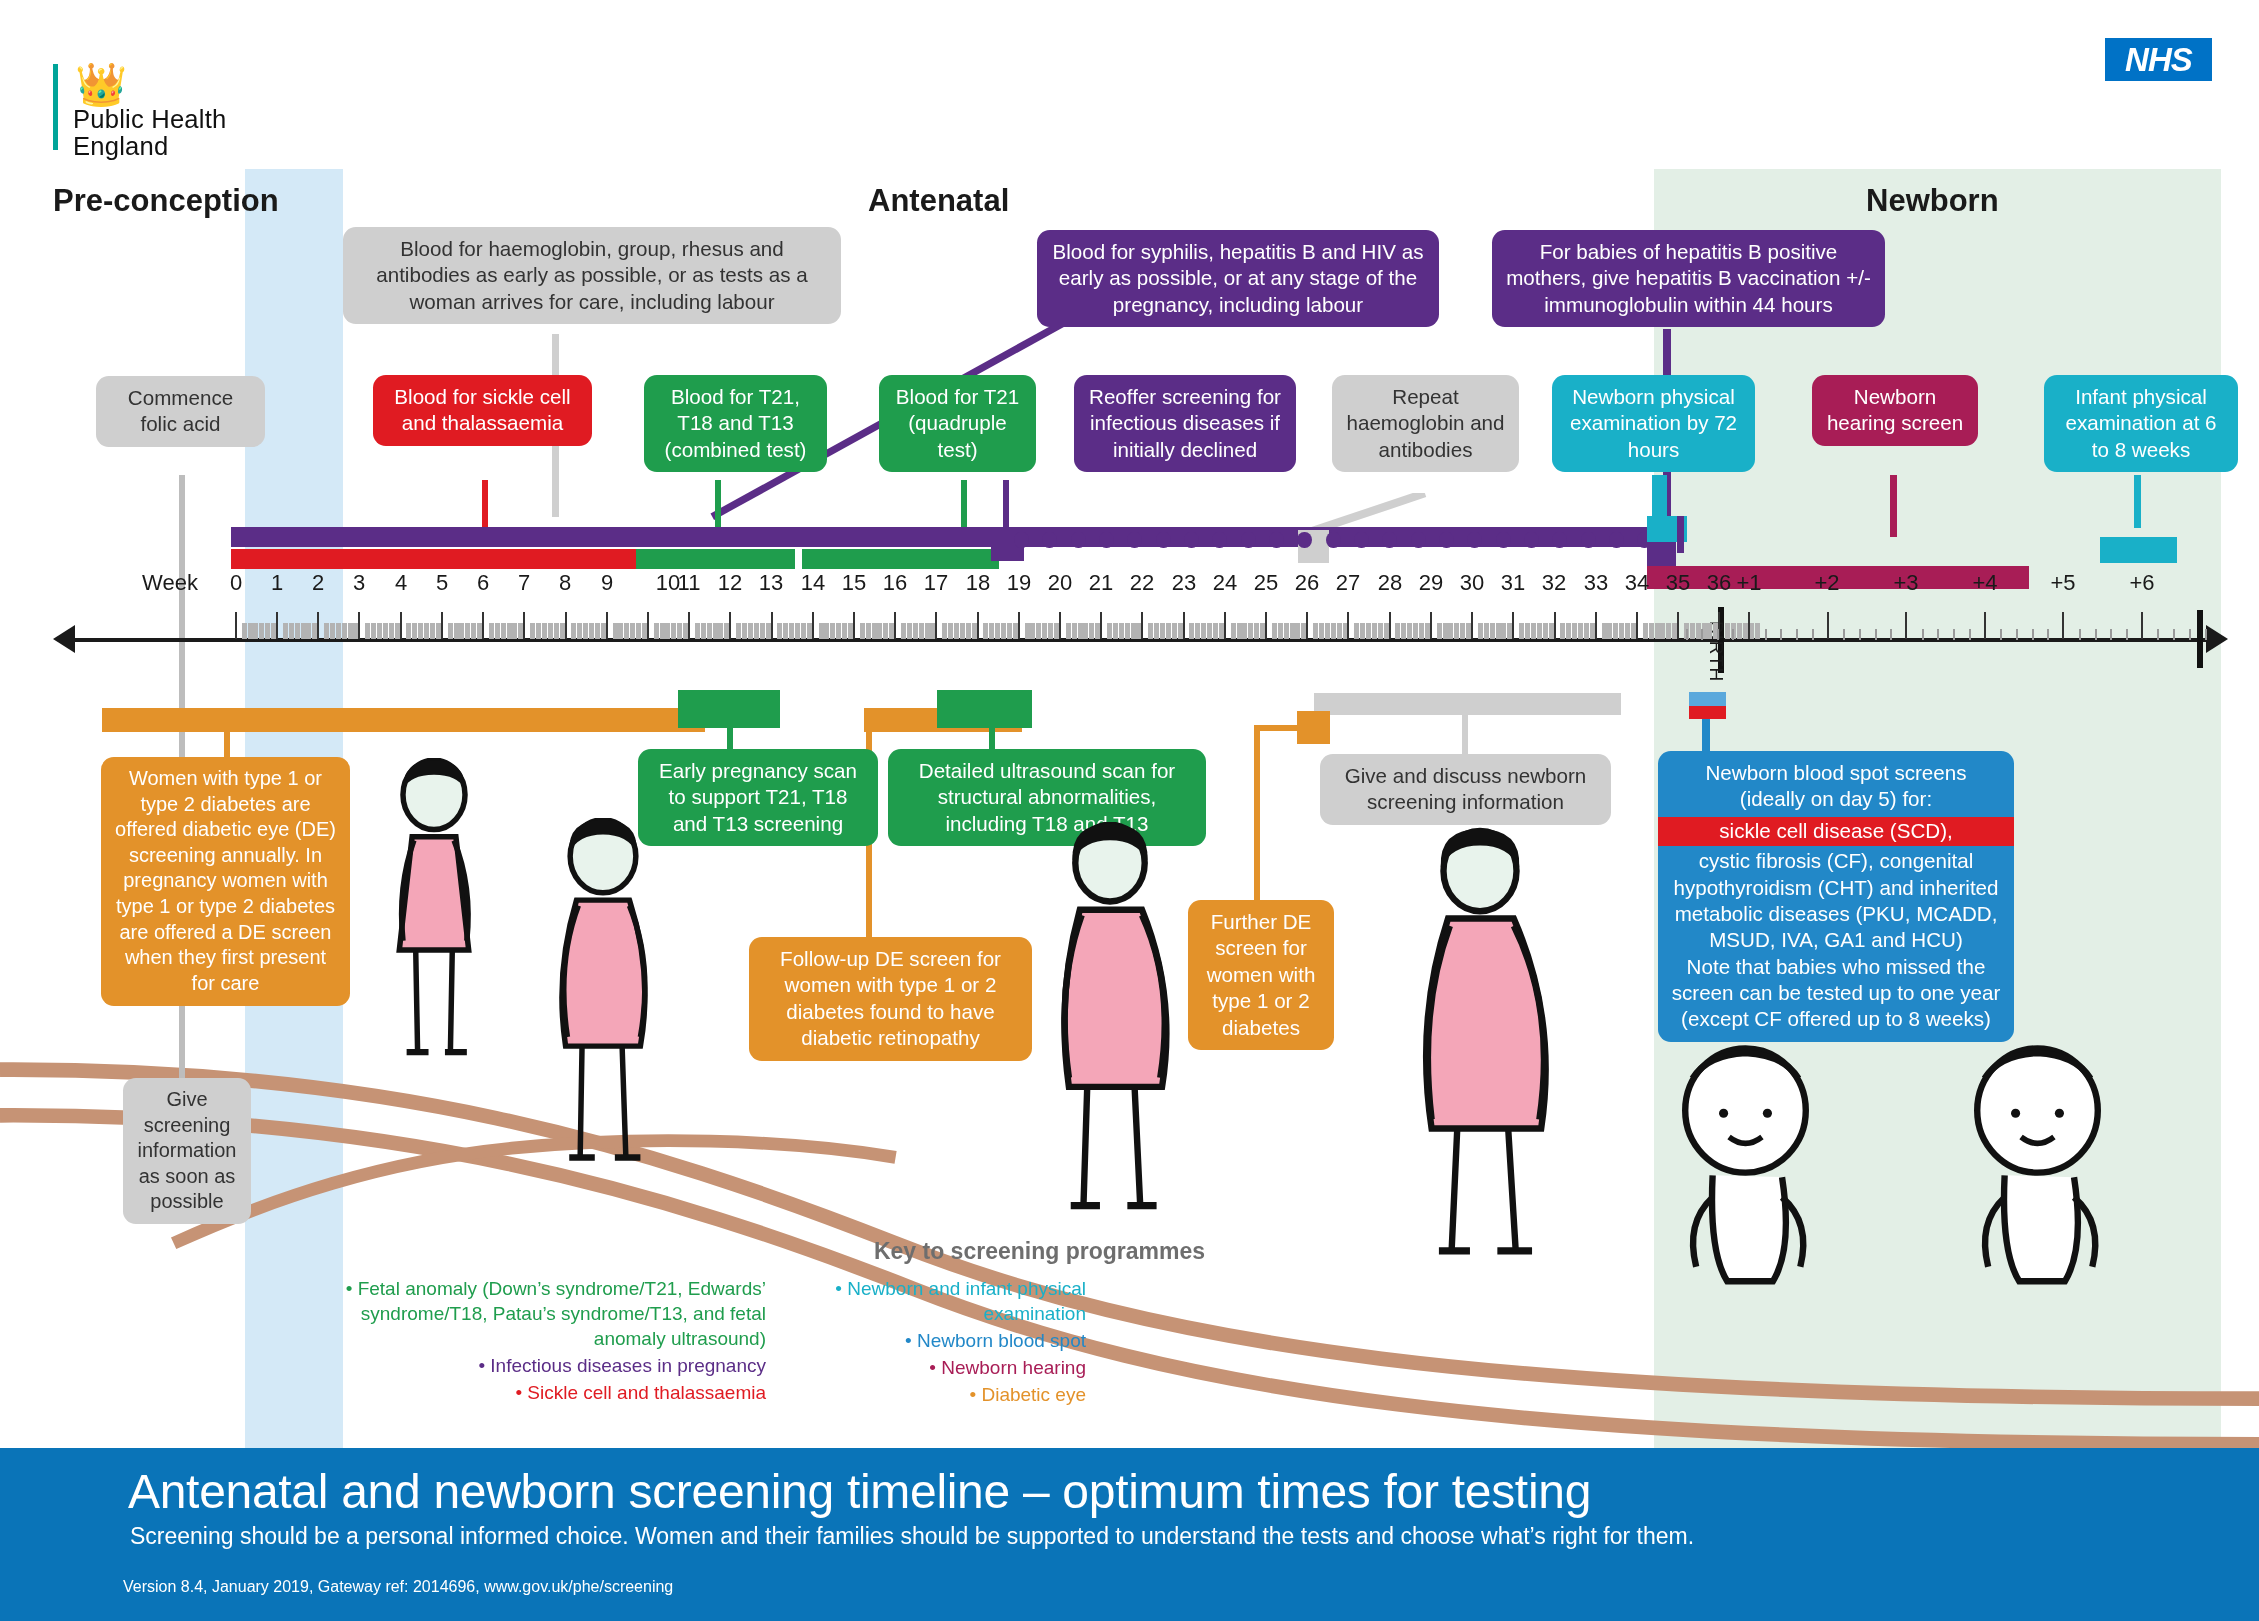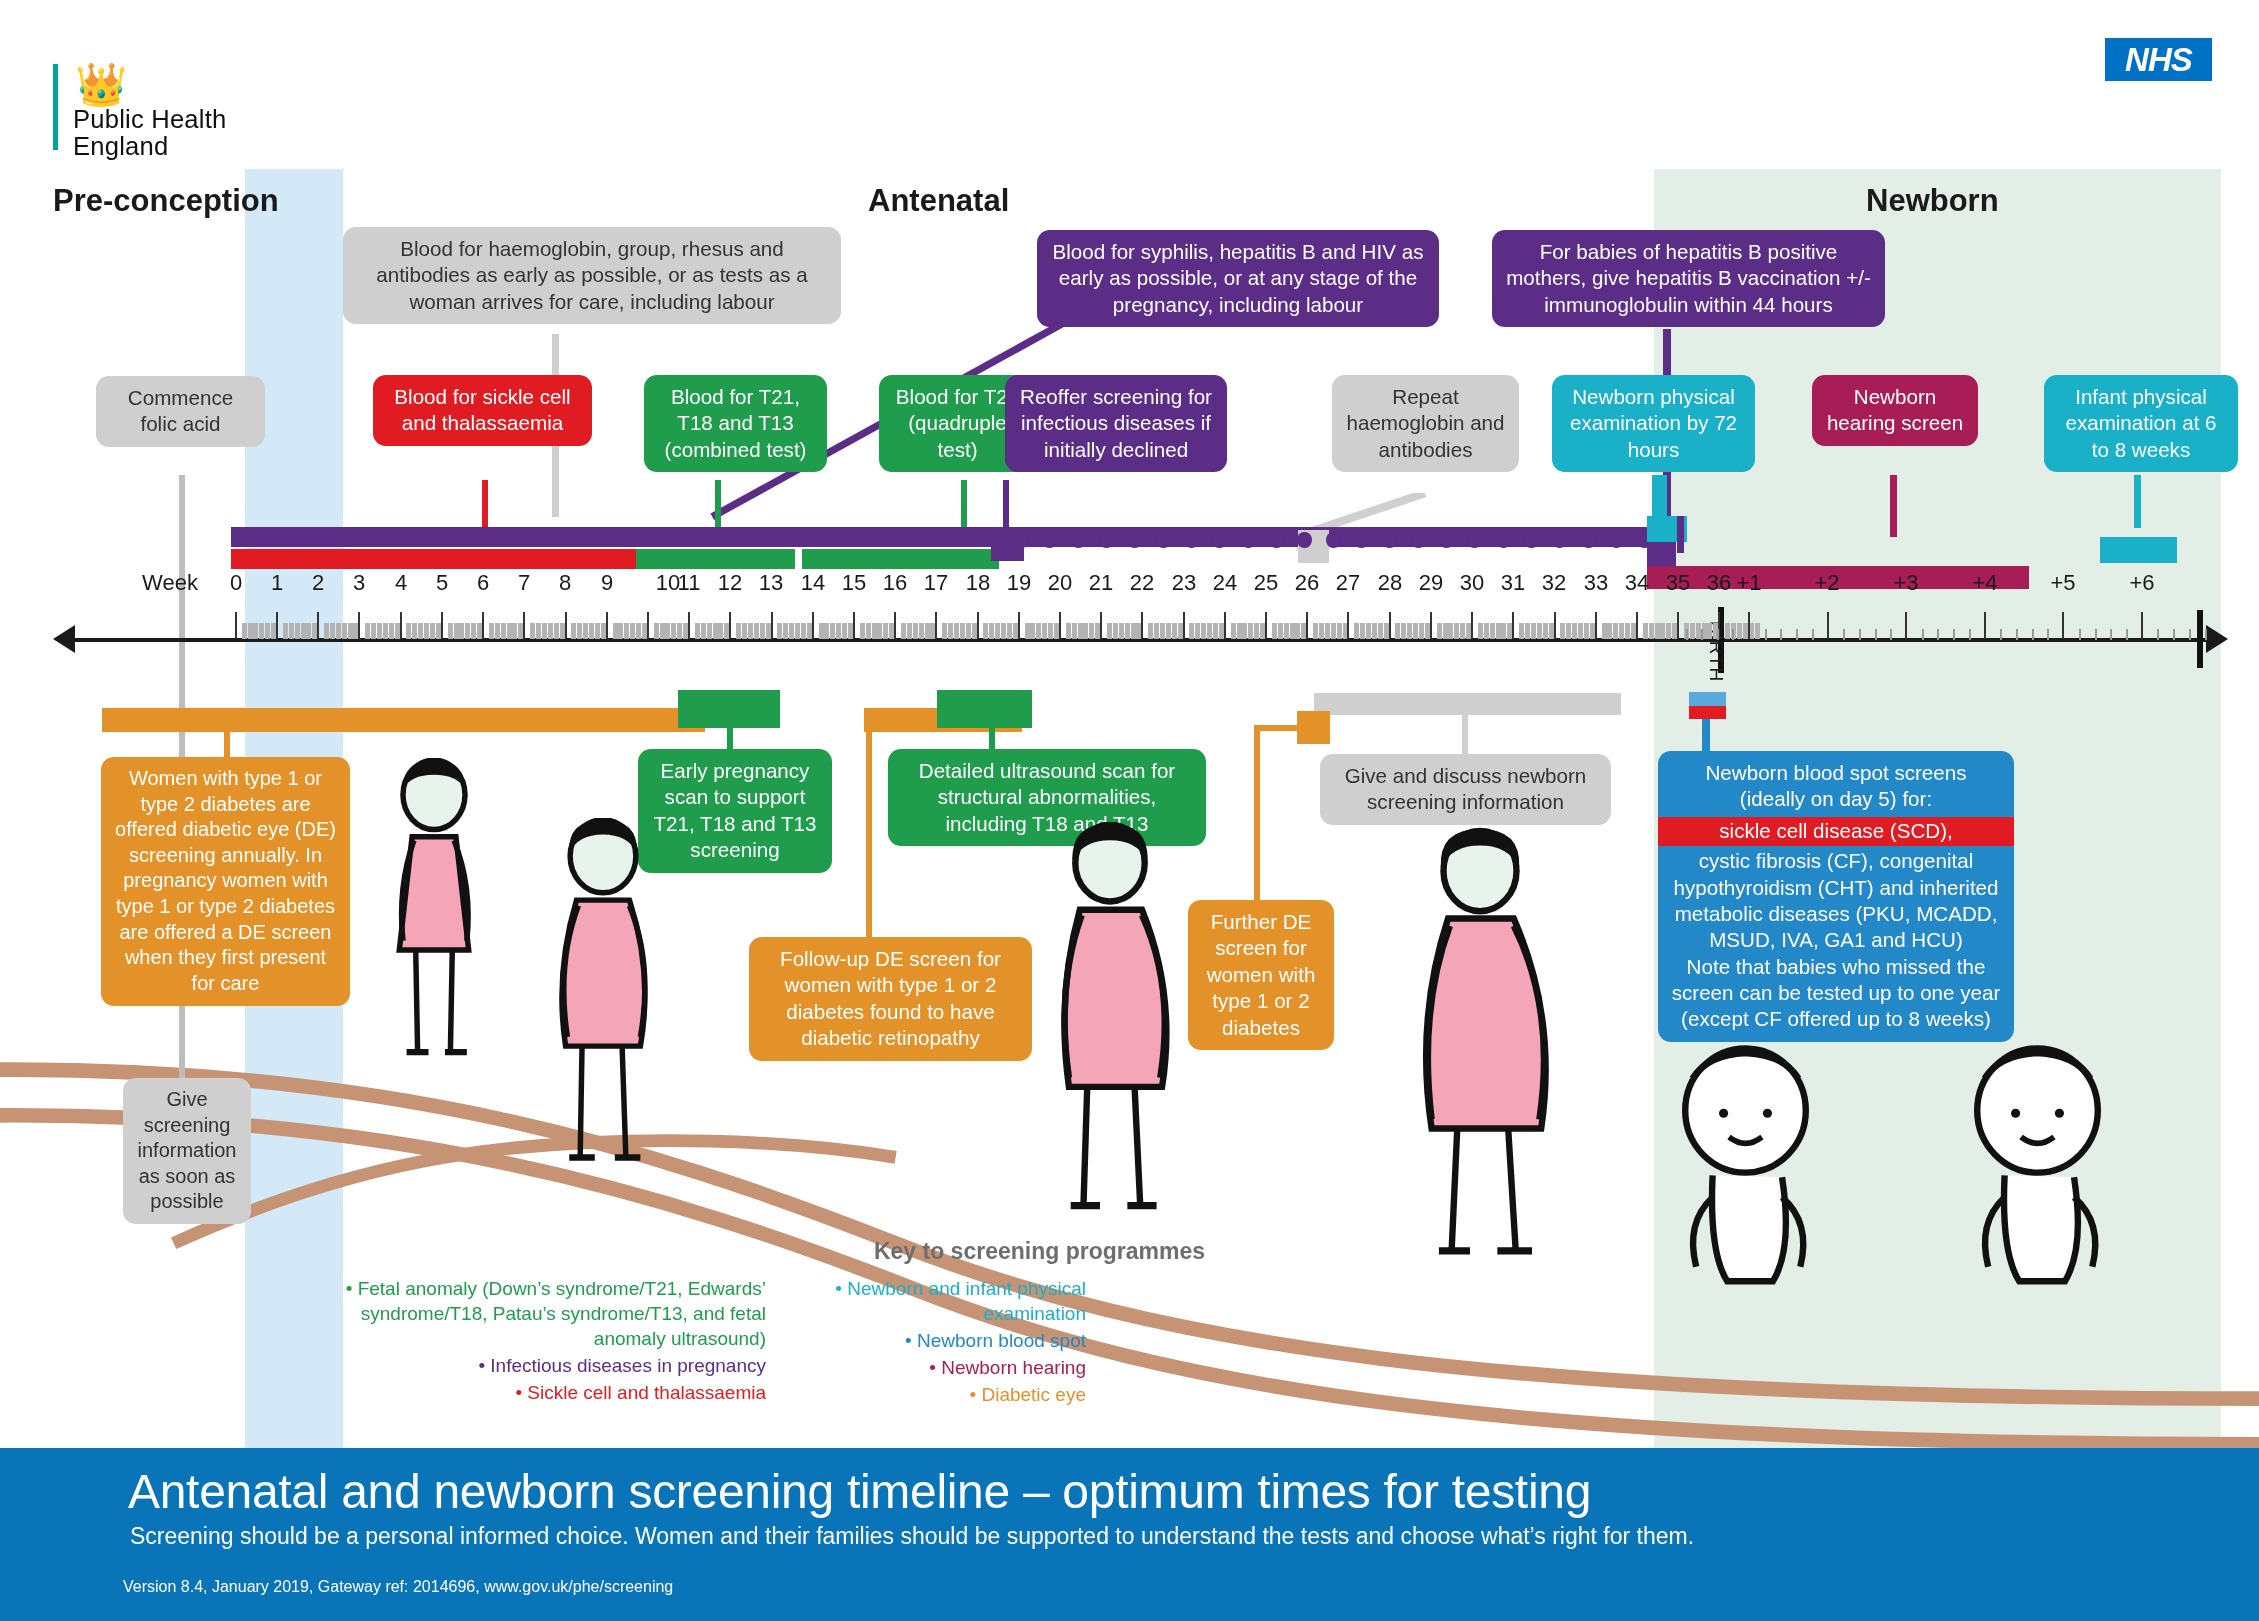--- a/index.html
+++ b/index.html
@@ -131,21 +131,21 @@
 <div class="abs conn" style="left:482px; top:480px; width:6.4px; height:55px; background:#e01b22;"></div>
 <div class="abs box red" style="left:373px; top:375px; width:219px;">Blood for sickle cell and thalassaemia</div>
 
 <div class="abs conn" style="left:715px; top:480px; width:6.4px; height:55px; background:#1f9d4d;"></div>
 <div class="abs box green" style="left:644px; top:375px; width:183px;">Blood for T21, T18 and T13 (combined test)</div>
 
 <div class="abs conn" style="left:961px; top:480px; width:6.4px; height:55px; background:#1f9d4d;"></div>
 <div class="abs box green" style="left:879px; top:375px; width:157px;">Blood for T21 (quadruple test)</div>
 
 <div class="abs conn" style="left:1003px; top:480px; width:6.4px; height:55px; background:#5b2d87;"></div>
-<div class="abs box purple" style="left:1005px; top:375px; width:222px;">Reoffer screening for infectious diseases if initially declined</div>
+<div class="abs box purple" style="left:1074px; top:375px; width:222px;">Reoffer screening for infectious diseases if initially declined</div>
 
 <svg class="abs" style="left:1302px; top:493px; width:132px; height:46px;" viewBox="0 0 145 50" width="132" height="46">
   <polyline points="135,0 10,42" fill="none" stroke="#cfcfcf" stroke-width="9"></polyline>
 </svg>
 <div class="abs box grey" style="left:1332px; top:375px; width:187px;">Repeat haemoglobin and antibodies</div>
 
 <div class="abs conn" style="left:1652px; top:475px; width:14.6px; height:57px; background:#19b0c8;"></div>
 <div class="abs box teal" style="left:1552px; top:375px; width:203px;">Newborn physical examination by 72 hours</div>
 
 <div class="abs conn" style="left:1890px; top:475px; width:7.3px; height:62px; background:#a81d56;"></div>
@@ -570,21 +570,21 @@
 <div class="abs" style="left:1254px; top:725px; width:49px; height:6.4px; background:#e3922a;"></div>
 <div class="abs" style="left:1254px; top:725px; width:6.4px; height:219px; background:#e3922a;"></div>
 
 <div class="abs" style="left:1689px; top:692px; width:37px; height:14.6px; background:#5aa8dc;"></div>
 <div class="abs" style="left:1689px; top:706px; width:37px; height:12.8px; background:#e01b22;"></div>
 <div class="abs" style="left:1702px; top:719px; width:8.2px; height:55px; background:#2288c8;"></div>
 
 <div class="abs box orange" style="left:101px; top:757px; width:249px; font-size:20px;">Women with type 1 or type 2 diabetes are offered diabetic eye (DE) screening annually. In pregnancy women with type 1 or type 2 diabetes are offered a DE screen when they first present for care</div>
 <div class="abs box grey" style="left:123px; top:1078px; width:128px; font-size:20px;">Give screening information as soon as possible</div>
 
-<div class="abs box green" style="left:638px; top:749px; width:194px;">Early pregnancy scan to support T21, T18 and T13 screening</div>
+<div class="abs box green" style="left:638px; top:749px; width:240px;">Early pregnancy scan to support T21, T18 and T13 screening</div>
 <div class="abs box green" style="left:888px; top:749px; width:318px;">Detailed ultrasound scan for structural abnormalities, including T18 and T13</div>
 
 <div class="abs box orange" style="left:749px; top:937px; width:283px;">Follow-up DE screen for women with type 1 or 2 diabetes found to have diabetic retinopathy</div>
 <div class="abs box orange" style="left:1188px; top:900px; width:146px;">Further DE screen for women with type 1 or 2 diabetes</div>
 
 <div class="abs box grey" style="left:1320px; top:754px; width:291px;">Give and discuss newborn screening information</div>
 
 <div class="abs" id="bloodspot-box" style="left:1658px; top:751px; width:356px; border-radius:12.8px; overflow:hidden; background:#2288c8;">
   <div style="padding:9.1px 11px 0; text-align:center; font-size:20.6px; line-height:1.28; color:#fff;">Newborn blood spot screens</div>
   <div style="padding:0 11px 3.7px; text-align:center; font-size:20.6px; line-height:1.28; color:#fff;">(ideally on day 5) for:</div>

